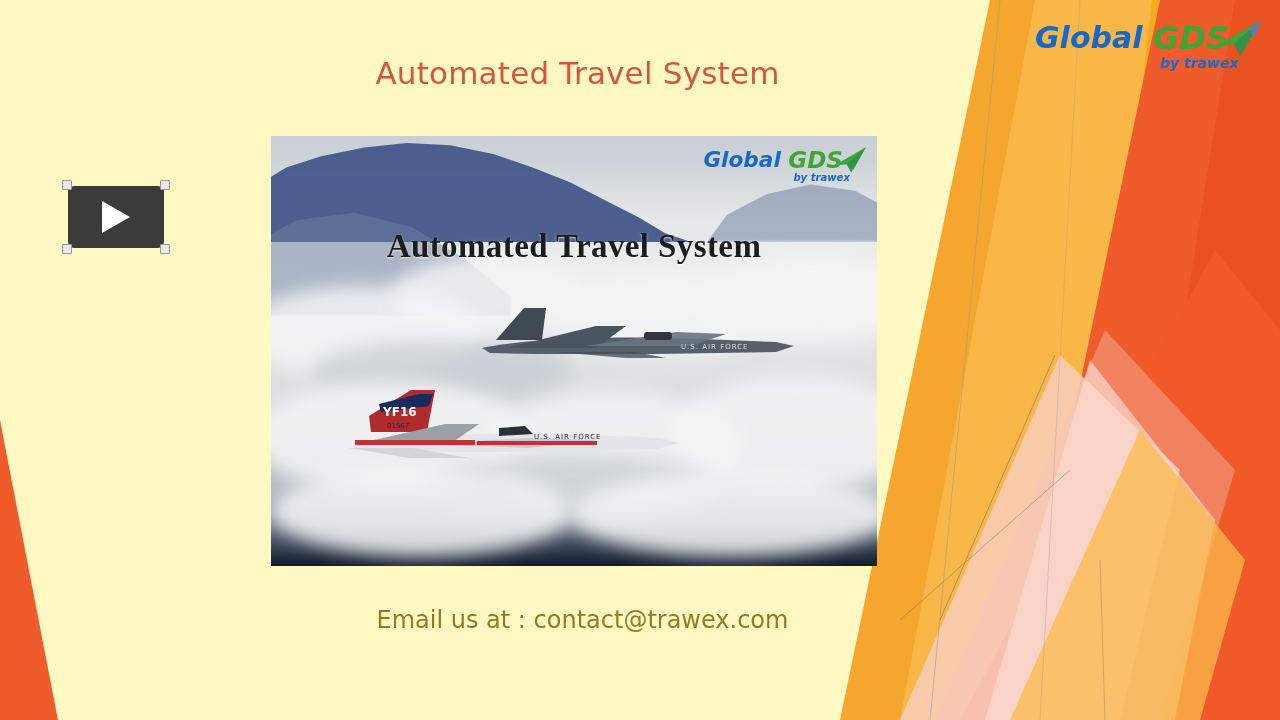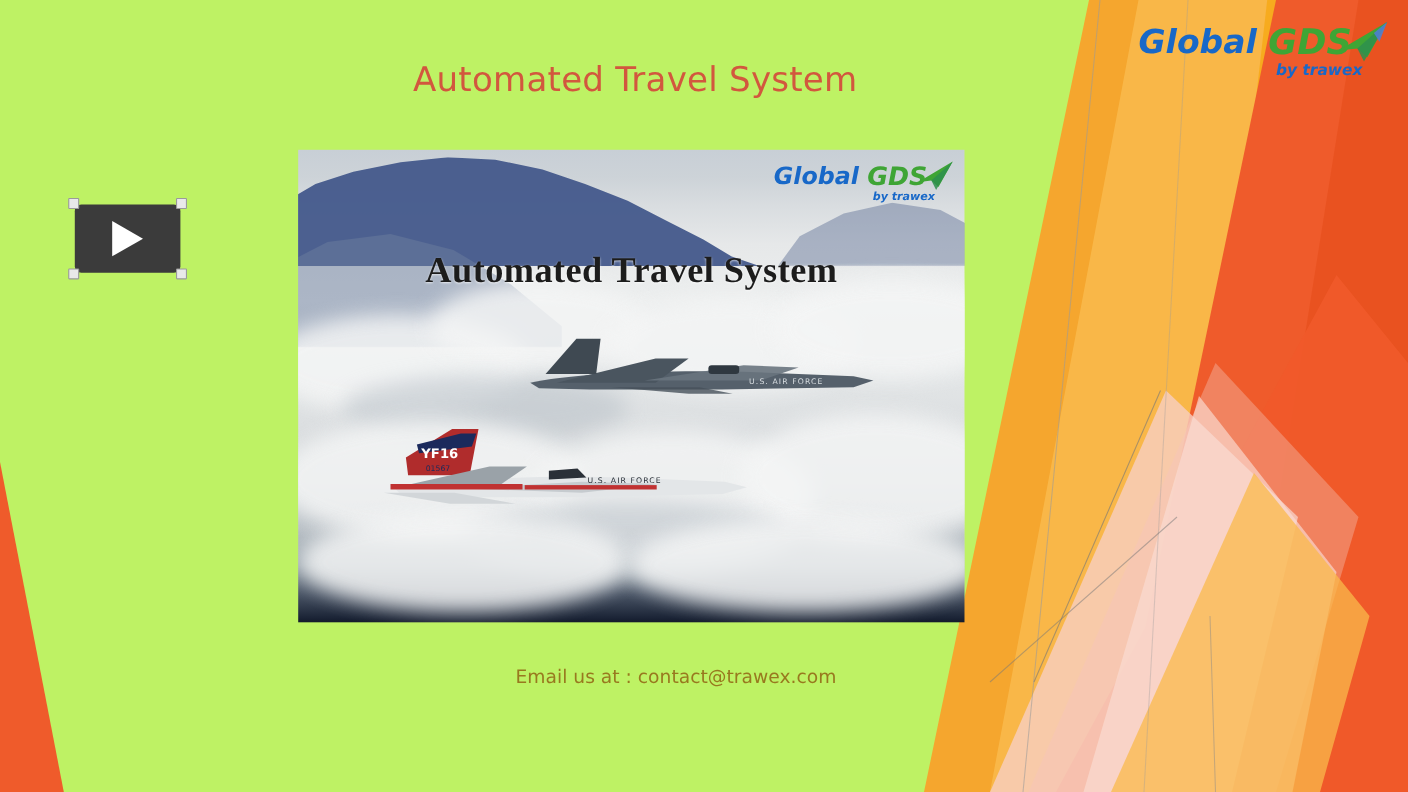--- a/index.html
+++ b/index.html
@@ -1,36 +1,36 @@
 <!DOCTYPE html>
 <html><head>
 <meta charset="utf-8">
 <style>
   html,body{margin:0;padding:0;}
   body{
     width:1280px;height:720px;overflow:hidden;background:#ffffff;
     font-family:"Liberation Sans", sans-serif;position:relative;
   }
-  .slide{position:absolute;inset:0;background:#bef264;overflow:hidden;}
+  .slide{position:absolute;inset:0;background:#fef9c3;overflow:hidden;}
 
   
   .deco{position:absolute;top:0;left:0;width:1280px;height:720px;pointer-events:none;}
 
   
   .slide-title{
     position:absolute;left:0;top:55px;width:1155px;text-align:center;
     font-size:31px;color:#D2573E;letter-spacing:.2px;white-space:nowrap;
     font-family:"DejaVu Sans", sans-serif;font-weight:400;
   }
 
   
   .email-line{
     position:absolute;left:0;top:606px;width:1165px;text-align:center;
-    font-size:17px;color:#98791F;white-space:nowrap;
-    font-family:"DejaVu Sans", sans-serif;font-weight:400;padding-left:32px;
+    font-size:24px;color:#98791F;white-space:nowrap;
+    font-family:"DejaVu Sans", sans-serif;font-weight:400;
   }
 
   
   .video-obj{position:absolute;left:271px;top:136px;width:606px;height:430px;overflow:hidden;}
   .video-sky{position:absolute;inset:0;
     background:
       linear-gradient(180deg,
         #c8cfd6 0%, #cdd3d8 6%, #d9dde0 12%,
         #e6e8e9 20%, #eceeee 32%, #e4e7e8 46%,
         #dcdfe1 58%, #cfd4d7 70%, #b9c0c6 80%,

